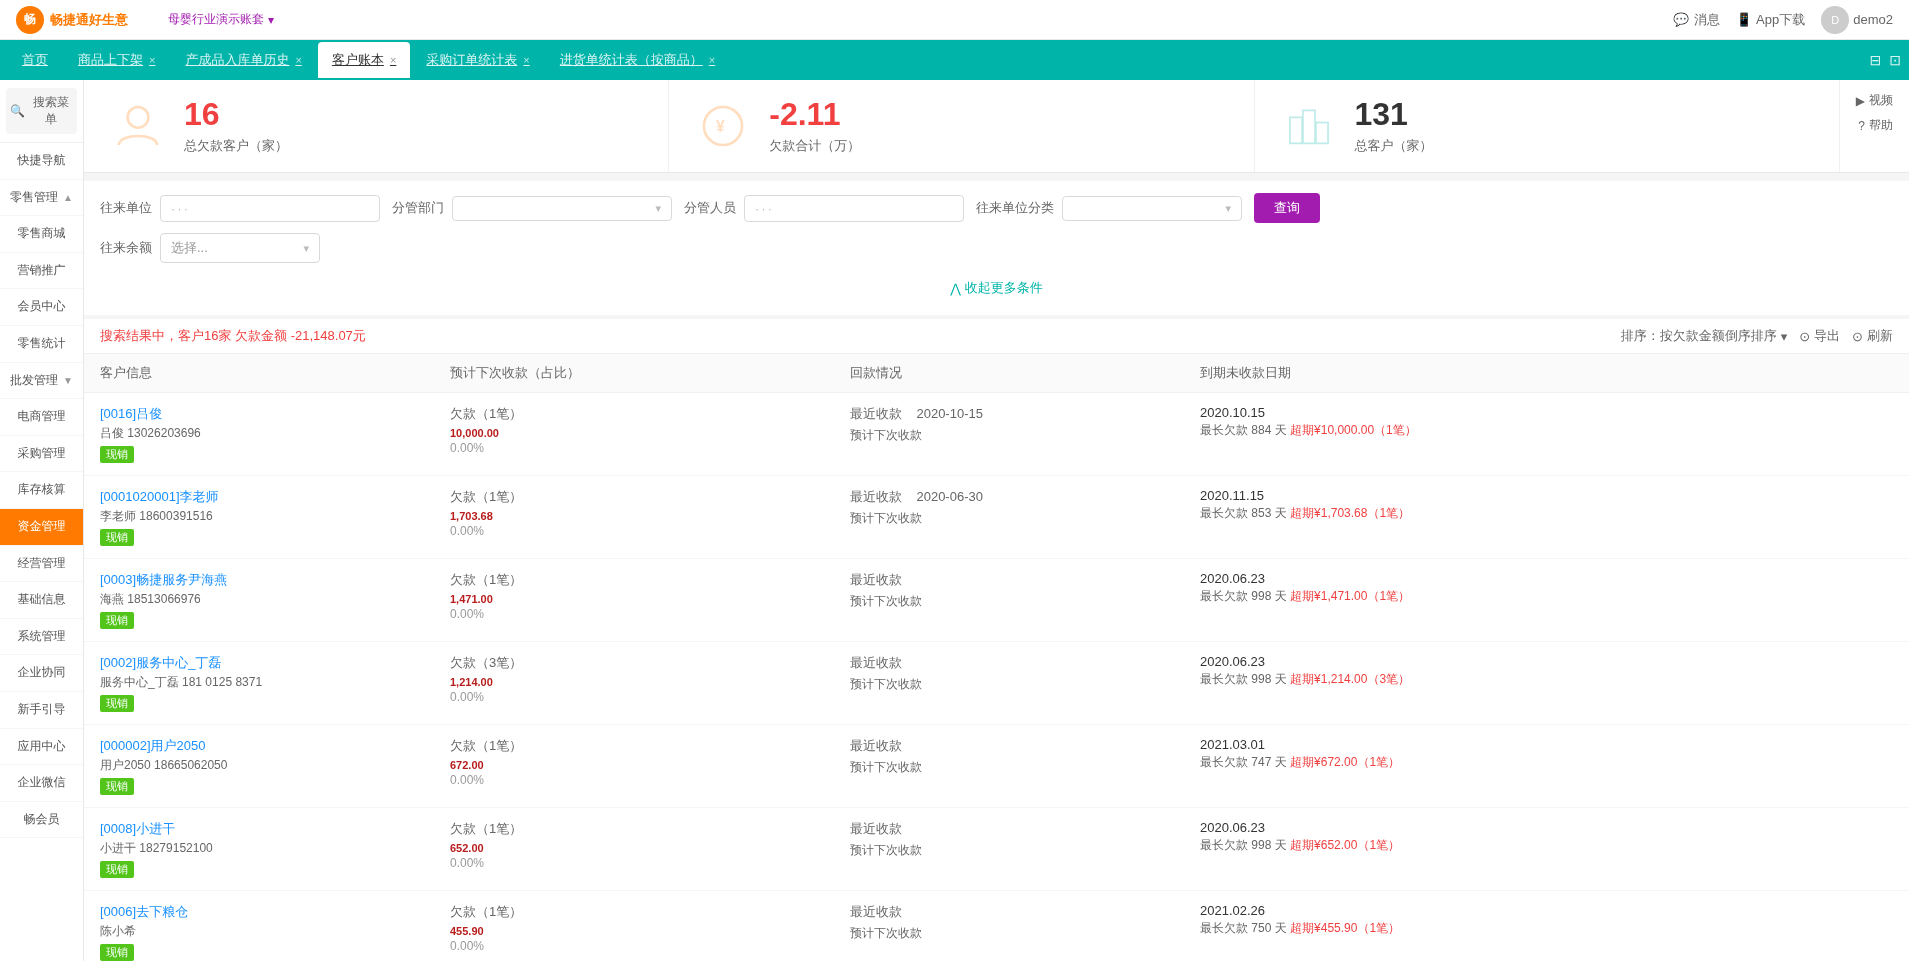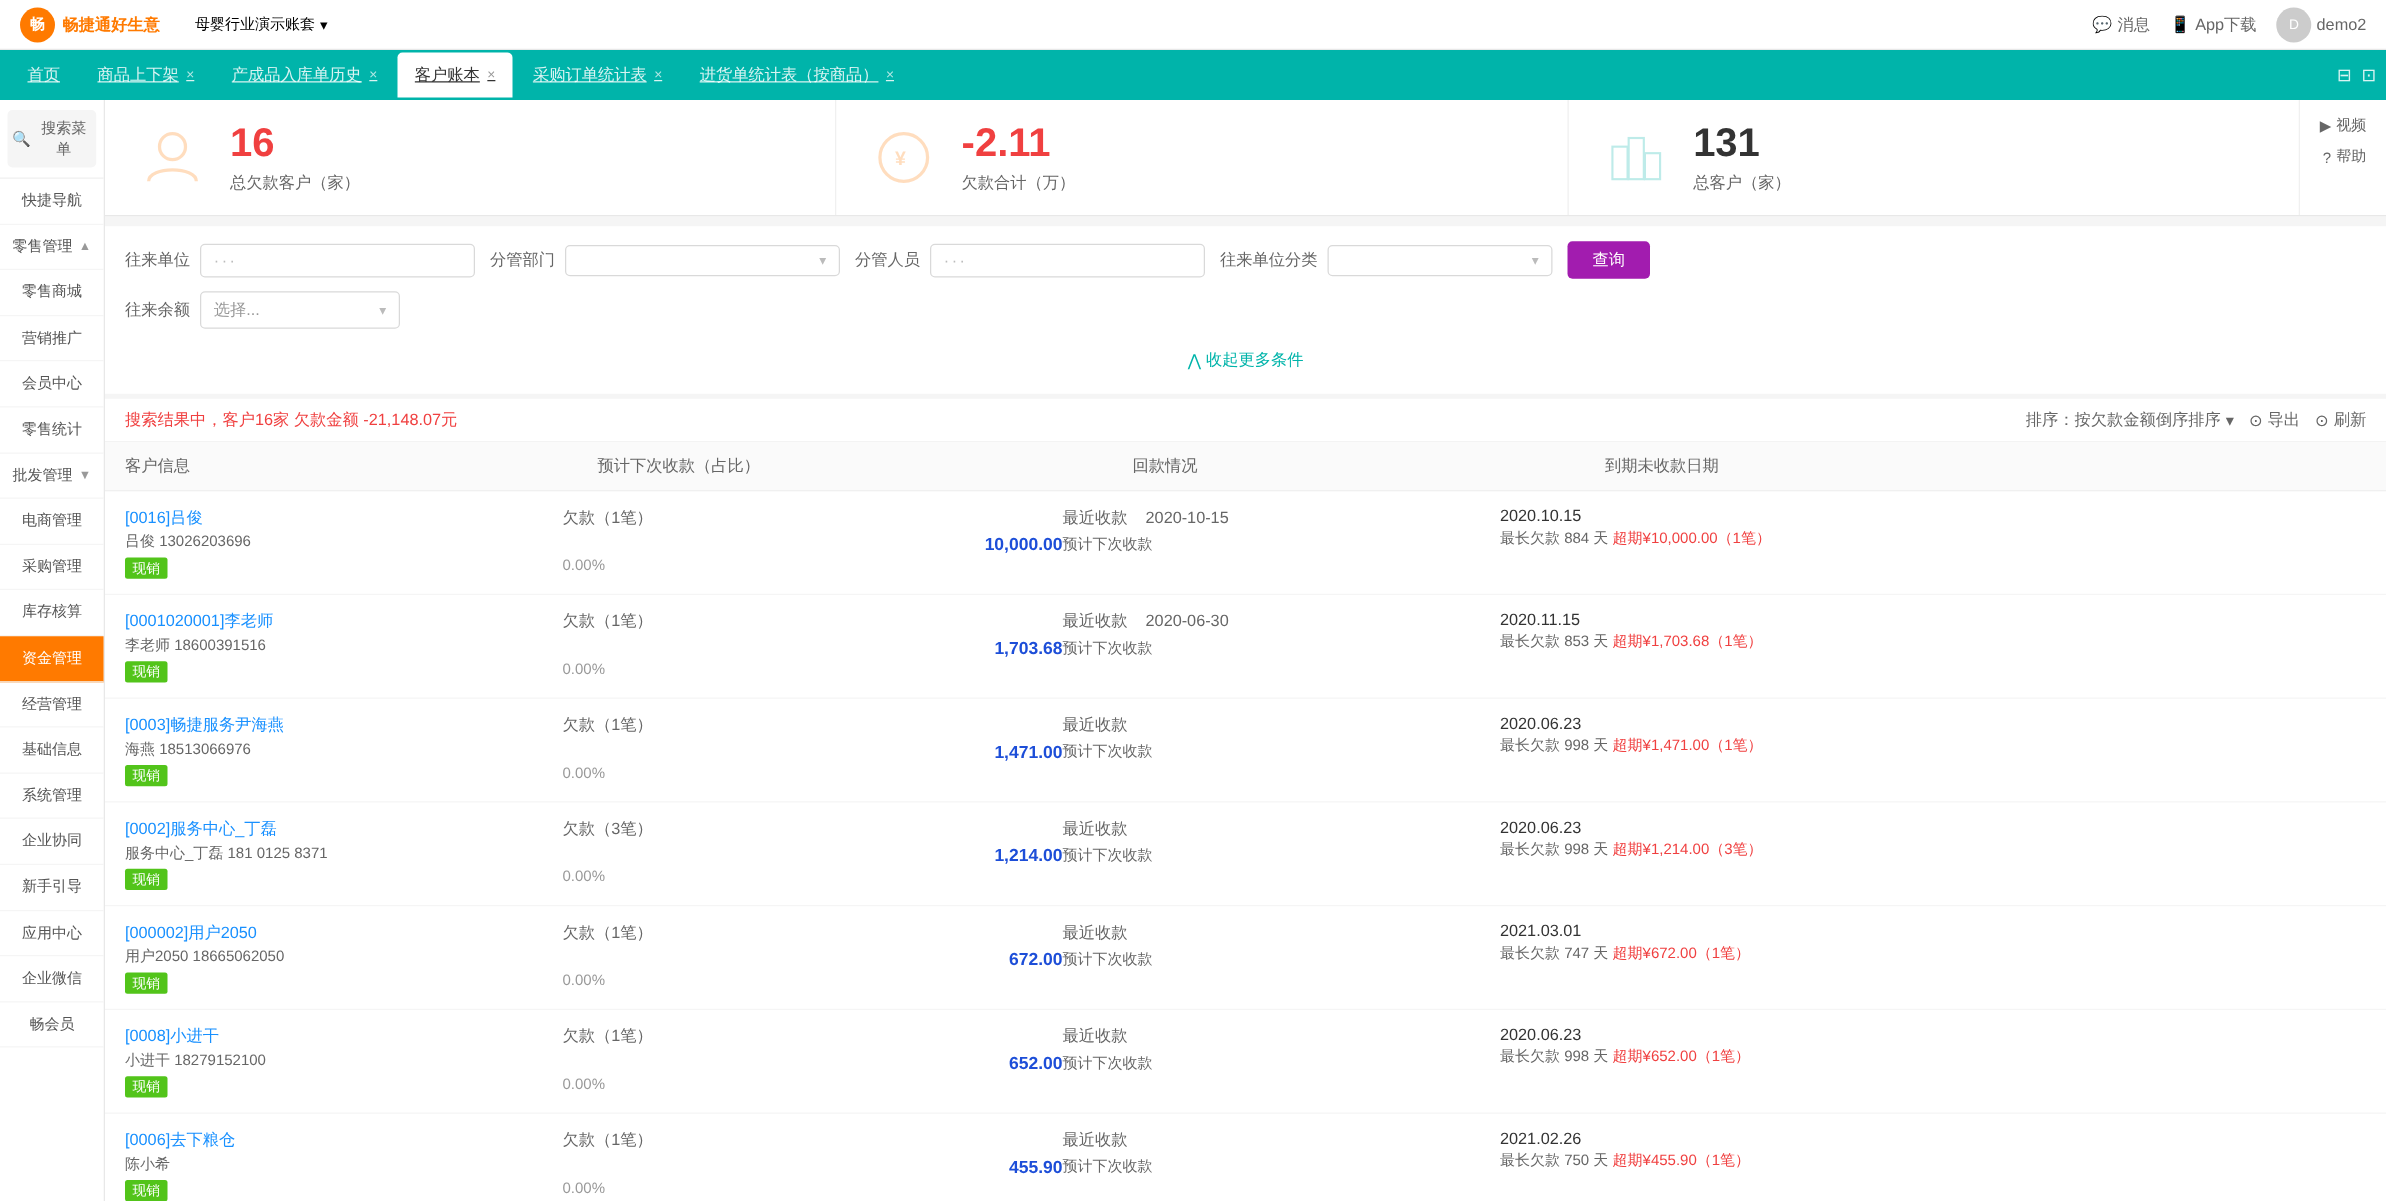--- a/index.html
+++ b/index.html
@@ -4,21 +4,21 @@
   <style>
     * { box-sizing: border-box; margin: 0; padding: 0; }
     body { font-family: 'Microsoft YaHei', Arial, sans-serif; font-size: 13px; background: #f5f5f5; color: #333; overflow: hidden; height: 961px; display: flex; flex-direction: column; }
 
     
     .top-bar { height: 40px; background: #fff; display: flex; align-items: center; justify-content: space-between; padding: 0 16px; border-bottom: 1px solid #e8e8e8; flex-shrink: 0; }
     .top-bar-left { display: flex; align-items: center; gap: 8px; }
     .logo-area { display: flex; align-items: center; gap: 6px; }
     .logo-icon { width: 28px; height: 28px; background: #ff7a00; border-radius: 50%; display: flex; align-items: center; justify-content: center; color: white; font-size: 12px; font-weight: bold; }
     .logo-text { color: #ff7a00; font-size: 13px; font-weight: bold; }
-    .store-selector { display: flex; align-items: center; gap: 4px; color: #000000; font-size: 12px; cursor: pointer; margin-left: 20px; }
+    .store-selector { display: flex; align-items: center; gap: 4px; color: #a21caf; font-size: 12px; cursor: pointer; margin-left: 32px; }
     .top-bar-right { display: flex; align-items: center; gap: 16px; color: #666; font-size: 13px; }
     .top-right-item { display: flex; align-items: center; gap: 4px; cursor: pointer; }
     .avatar { width: 28px; height: 28px; border-radius: 50%; background: #ccc; display: flex; align-items: center; justify-content: center; font-size: 11px; color: #fff; }
 
     
     .nav-tabs { height: 40px; background: #00b4aa; display: flex; align-items: center; padding: 0 8px; flex-shrink: 0; gap: 2px; }
     .nav-tab { padding: 6px 14px; font-size: 13px; color: rgba(255,255,255,0.85); cursor: pointer; border-radius: 4px 4px 0 0; display: flex; align-items: center; gap: 6px; white-space: nowrap; height: 36px; text-decoration: underline; }
     .nav-tab.active { background: #fff; color: #333; border-radius: 4px 4px 0 0; }
     .nav-tab .close-btn { color: rgba(255,255,255,0.7); font-size: 11px; cursor: pointer; }
     .nav-tab.active .close-btn { color: #999; }
@@ -67,27 +67,27 @@
     
     .results-header { background: #fff; padding: 8px 16px; display: flex; align-items: center; justify-content: space-between; border-bottom: 1px solid #f0f0f0; font-size: 13px; }
     .results-info { color: #666; }
     .results-info span { color: #f04040; }
     .results-actions { display: flex; align-items: center; gap: 12px; color: #666; font-size: 13px; }
     .sort-select { display: flex; align-items: center; gap: 4px; cursor: pointer; }
     .action-btn { display: flex; align-items: center; gap: 4px; cursor: pointer; color: #666; }
 
     
     .table-container { background: #fff; }
-    .table-header { display: grid; grid-template-columns: 350px 400px 350px 1fr; padding: 10px 16px; background: #fafafa; border-bottom: 1px solid #f0f0f0; font-size: 13px; color: #666; font-weight: 500; gap: 28px; }
+    .table-header { display: grid; grid-template-columns: 350px 400px 350px 1fr; padding: 10px 16px; background: #fafafa; border-bottom: 1px solid #f0f0f0; font-size: 13px; color: #666; font-weight: 500; }
     .table-row { display: grid; grid-template-columns: 350px 400px 350px 1fr; padding: 12px 16px; border-bottom: 1px solid #f5f5f5; align-items: start; }
     .customer-name { color: #1890ff; font-size: 13px; cursor: pointer; }
     .customer-detail { color: #666; font-size: 12px; margin-top: 2px; }
     .tag-xianjin { background: #52c41a; color: #fff; font-size: 11px; padding: 1px 6px; border-radius: 2px; display: inline-block; margin-top: 4px; }
     .debt-count { color: #666; font-size: 13px; }
-    .debt-amount { color: #1d4ed8; font-size: 14px; font-weight: bold; margin-top: 4px; text-align: right; }
+    .debt-amount { color: #b91c1c; font-size: 11px; font-weight: bold; margin-top: 4px; }
     .debt-percent { color: #999; font-size: 12px; margin-top: 2px; }
     .recent-label { color: #666; font-size: 13px; }
     .next-label { color: #666; font-size: 12px; margin-top: 4px; }
     .overdue-date { color: #333; font-size: 13px; }
     .overdue-info { color: #666; font-size: 12px; margin-top: 2px; }
     .overdue-link { color: #f04040; cursor: pointer; }
 
     
     ::-webkit-scrollbar { width: 6px; height: 6px; }
     ::-webkit-scrollbar-track { background: #f1f1f1; }

